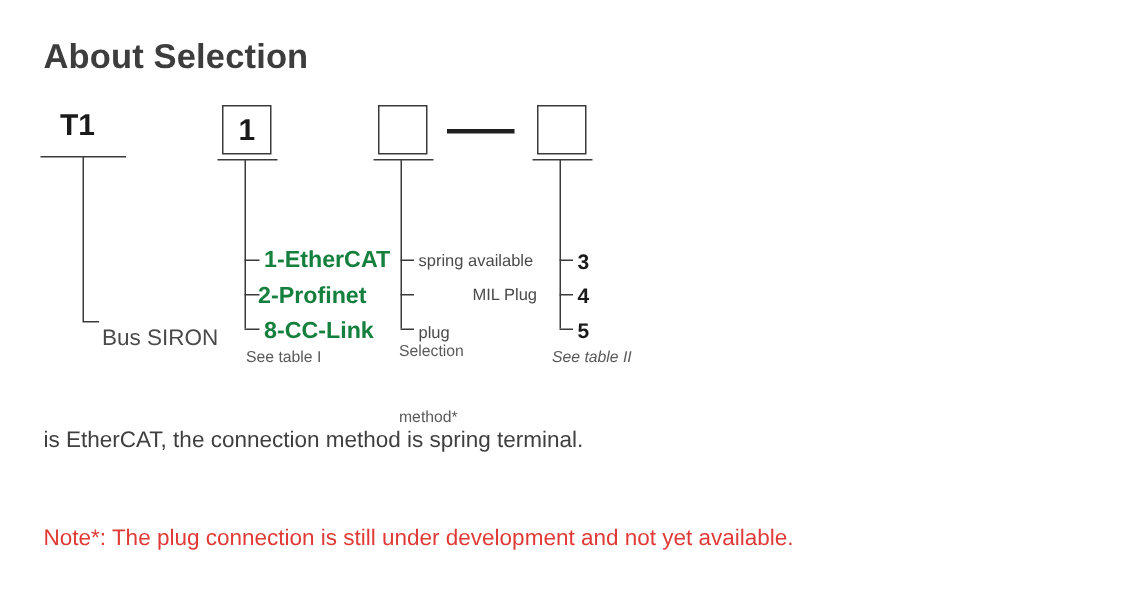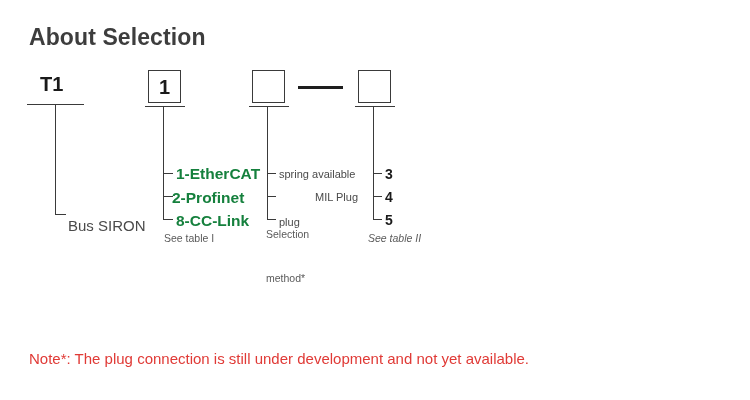--- a/index.html
+++ b/index.html
@@ -209,16 +209,16 @@
   <div class="opt-label-num" style="left:385px; top:190px;">4</div>
 
   <div class="tick" style="left:373px; top:219px; width:9px;"></div>
   <div class="opt-label-num" style="left:385px; top:213px;">5</div>
 
   <div class="caption" style="left:368px; top:232px;font-style:italic;">See table II</div>
 </div>
 
 <div id="description">
   <br>
-  <br>
+  <span>is EtherCAT, the connection method is spring terminal.</span><br>
 </div>
 
 <div id="note">Note*: The plug connection is still under development and not yet available.</div>
 
 </body></html>

